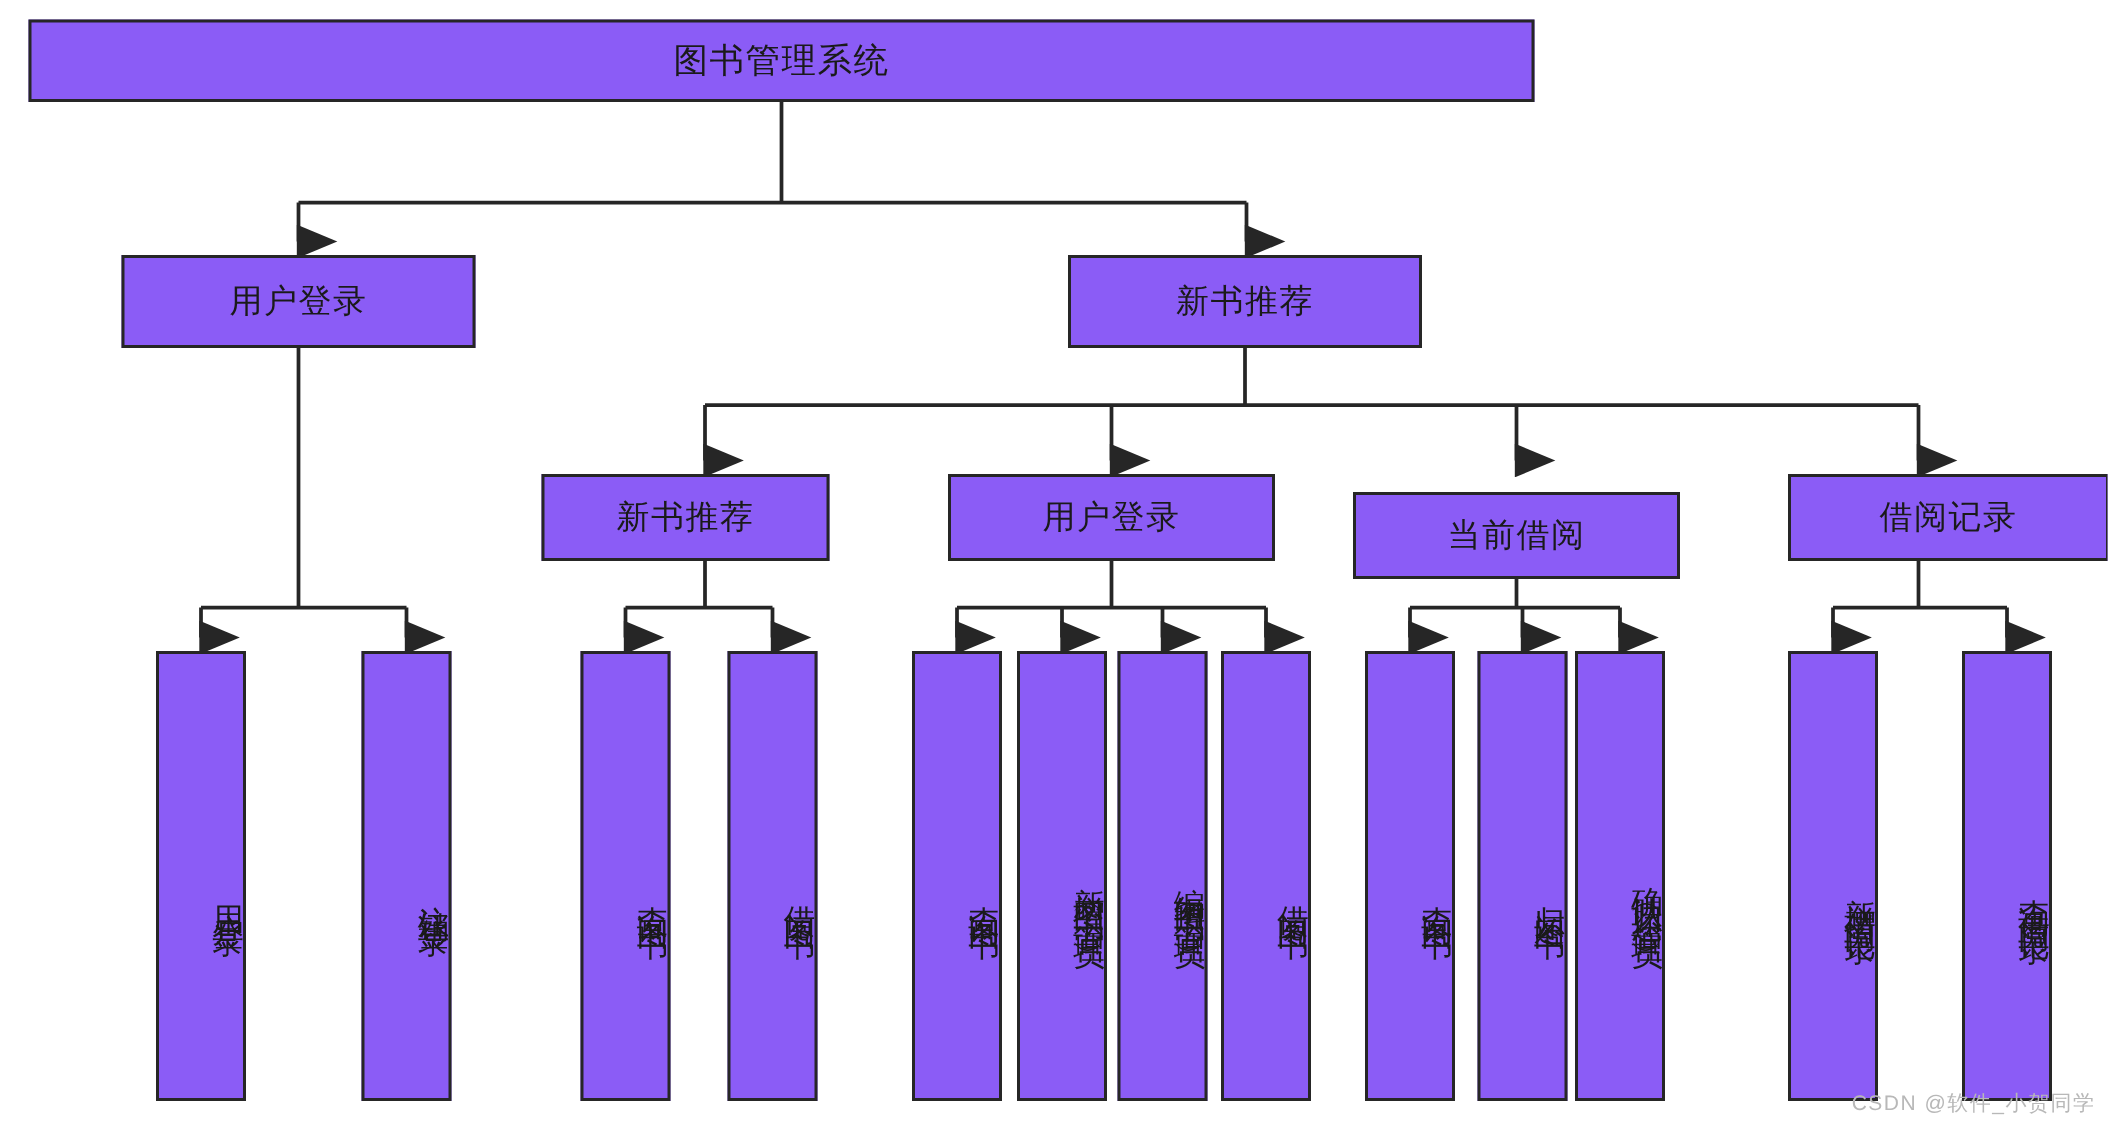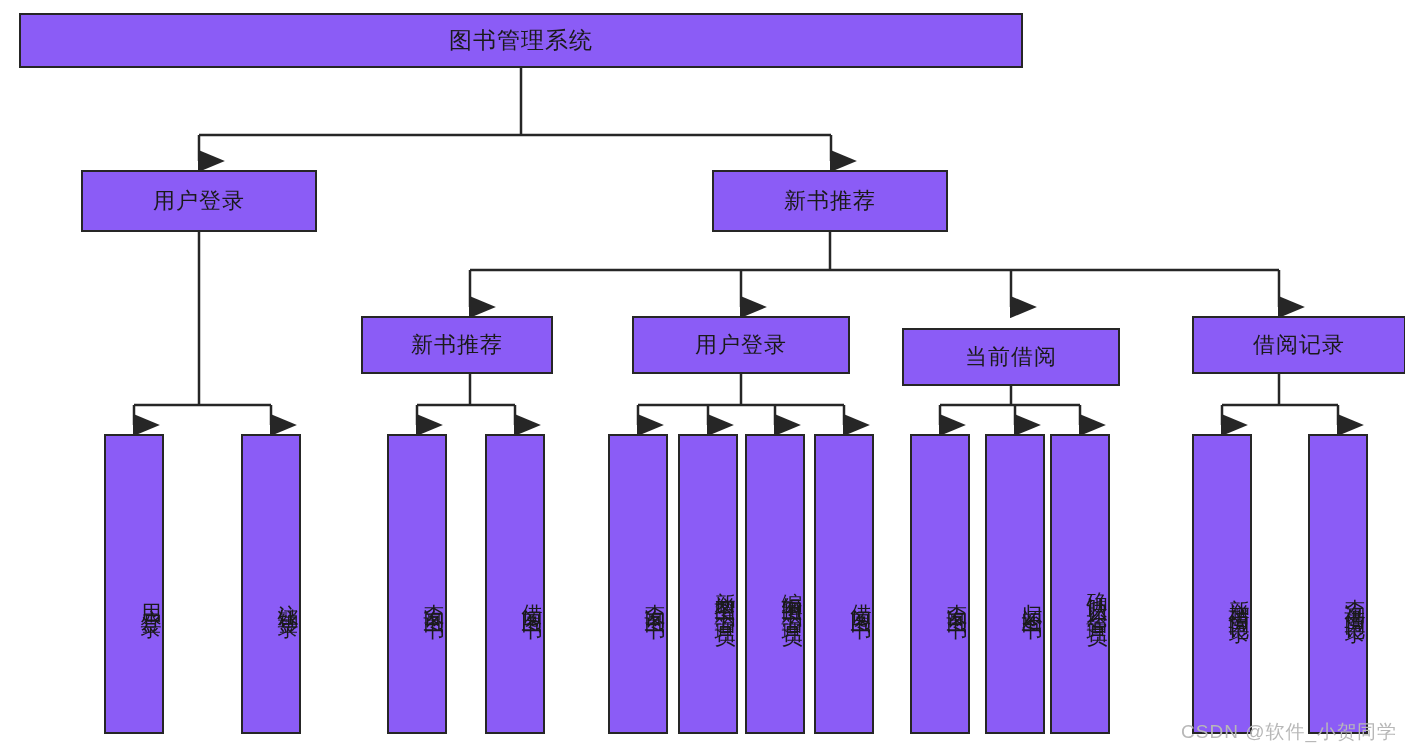--- a/index.html
+++ b/index.html
@@ -46,21 +46,21 @@
   }
   svg.links{
     position:absolute;left:0;top:0;width:1405px;height:747px;
     pointer-events:none;
   }
   .link{ stroke:#262626; stroke-width:2.5px; fill:none; }
   .arrowhead{ fill:#262626; }
   #watermark{
     position:absolute;
     right:8px;bottom:2px;
-    font-size:19px;
+    font-size:14px;
     color:#b8b8b8;
     letter-spacing:1px;
     white-space:nowrap;
   }
 </style>
 </head>
 <body>
 
 <div id="diagram">
 

